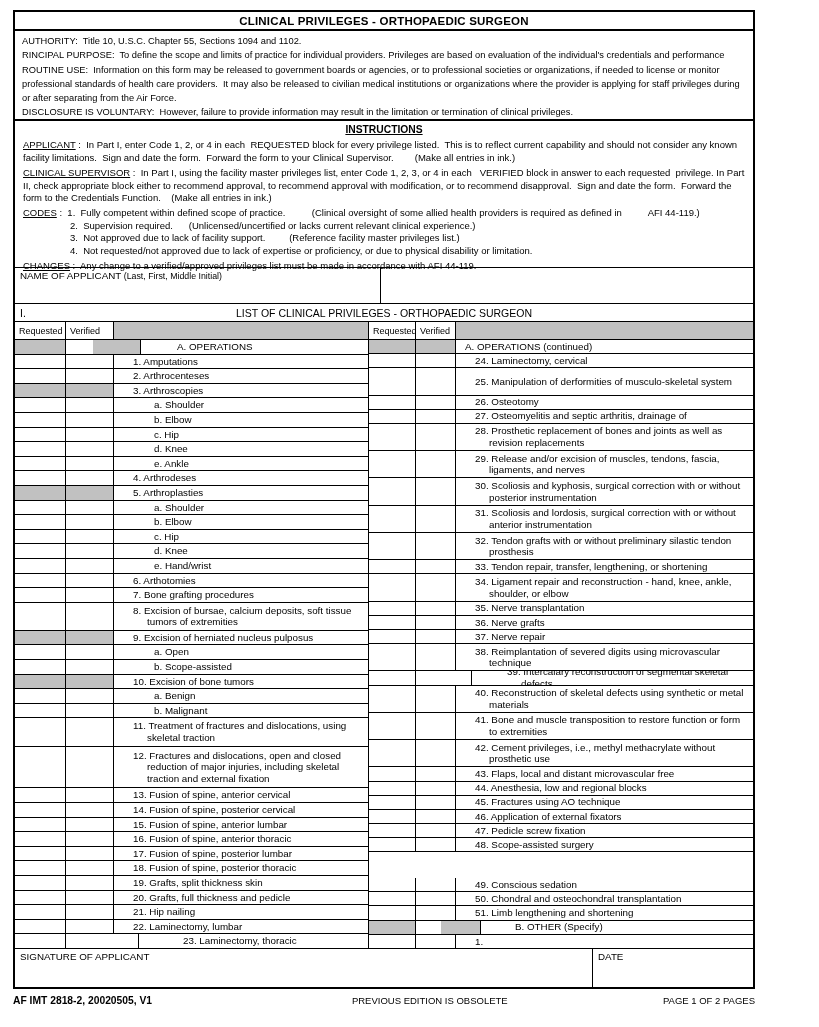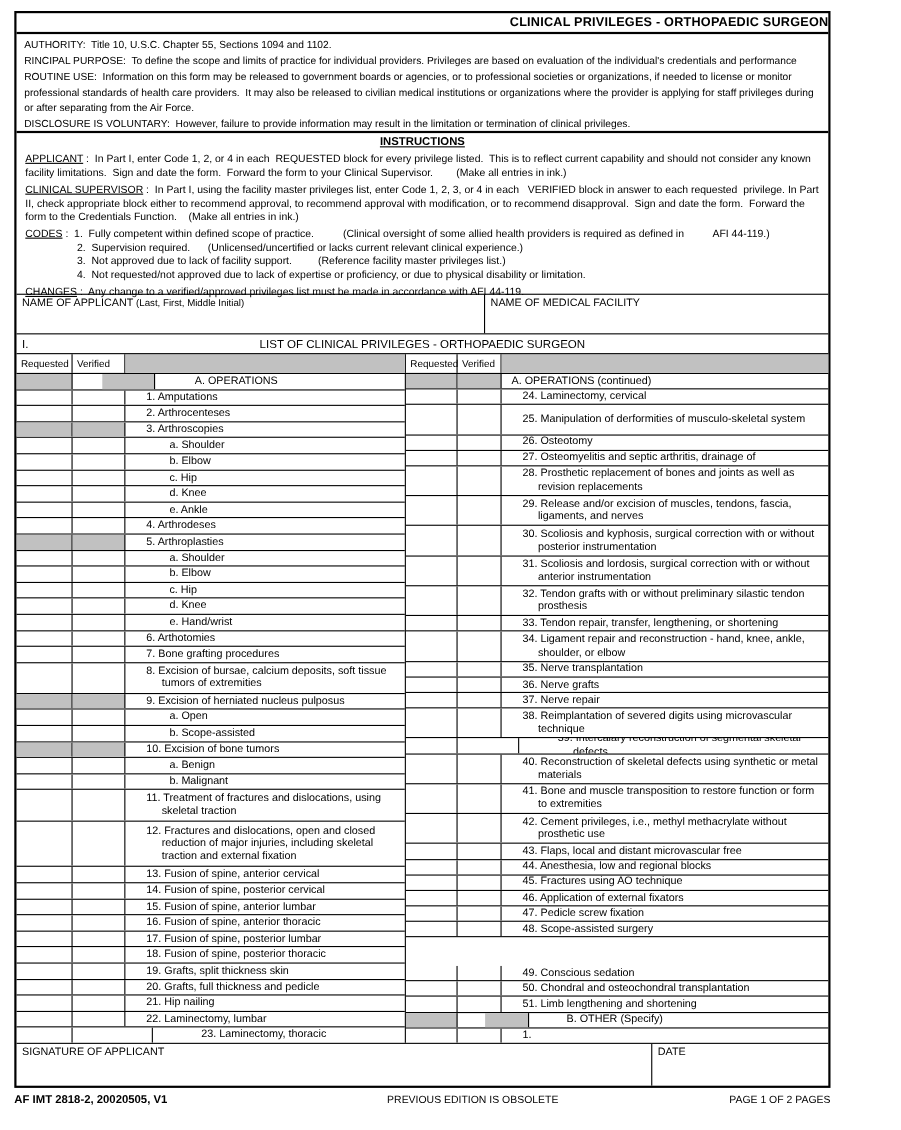--- a/index.html
+++ b/index.html
@@ -13,21 +13,21 @@
   .form {
     position: absolute; left: 13px; top: 10px;
     width: 742px; height: 979px;
     border: 2px solid #000;
     display: flex; flex-direction: column;
     background: #fff;
   }
   .titlebar {
     height: 19px; min-height: 19px;
     border-bottom: 2px solid #000;
-    display: flex; align-items: center; justify-content: flex-end;
+    display: flex; align-items: center; justify-content: center;
     font-weight: bold; font-size: 11.5px; letter-spacing: .2px;
   }
   .privacy {
     height: 90px; min-height: 90px;
     border-bottom: 2px solid #000;
     padding: 3px 7px 0;
     font-size: 9.3px; line-height: 14.3px;
   }
   .pline { white-space: pre-wrap; }
   .instr {
@@ -43,21 +43,21 @@
   .ipara { margin-bottom: 3px; }
   .ulabel { text-decoration: underline; }
   .itext { white-space: pre-wrap; }
   .code-cont { padding-left: 47px; white-space: pre-wrap; }
   .namerow {
     height: 36px; min-height: 36px;
     border-bottom: 1px solid #000;
     display: flex; font-size: 9.8px;
   }
   .namecell { padding: 2px 5px; }
-  .namecell.left { width: 426px; border-right: 1px solid #000; }
+  .namecell.left { width: 366px; border-right: 1px solid #000; }
   .namecell.right { flex: 1; }
   .fsub { font-size: 8.8px; }
   .partrow {
     height: 18px; min-height: 18px;
     border-bottom: 1px solid #000;
     position: relative;
     display: flex; align-items: center; justify-content: center;
     font-size: 10.5px;
   }
   .part-num { position: absolute; left: 5px; }
@@ -137,23 +137,20 @@
     </div>
     <div class="ipara">
       <span class="ulabel">CHANGES</span><span class="itext"> :  Any change to a verified/approved privileges list must be made in accordance with AFI 44-119.</span>
     </div>
   </div>
 
   <div class="namerow">
     <div class="namecell left">
       <span>NAME OF APPLICANT</span><span class="fsub">  (Last, First, Middle Initial)</span>
     </div>
-    <div class="namecell right">
-      <span>NAME OF MEDICAL FACILITY</span>
-    </div>
   </div>
 
   <div class="partrow">
     <span class="part-num">I.</span>
     <span>LIST OF CLINICAL PRIVILEGES - ORTHOPAEDIC SURGEON</span>
   </div>
 
   <div class="headrow">
     <div class="hhalf hleft">
       <div class="hc hrq">Requested</div>

